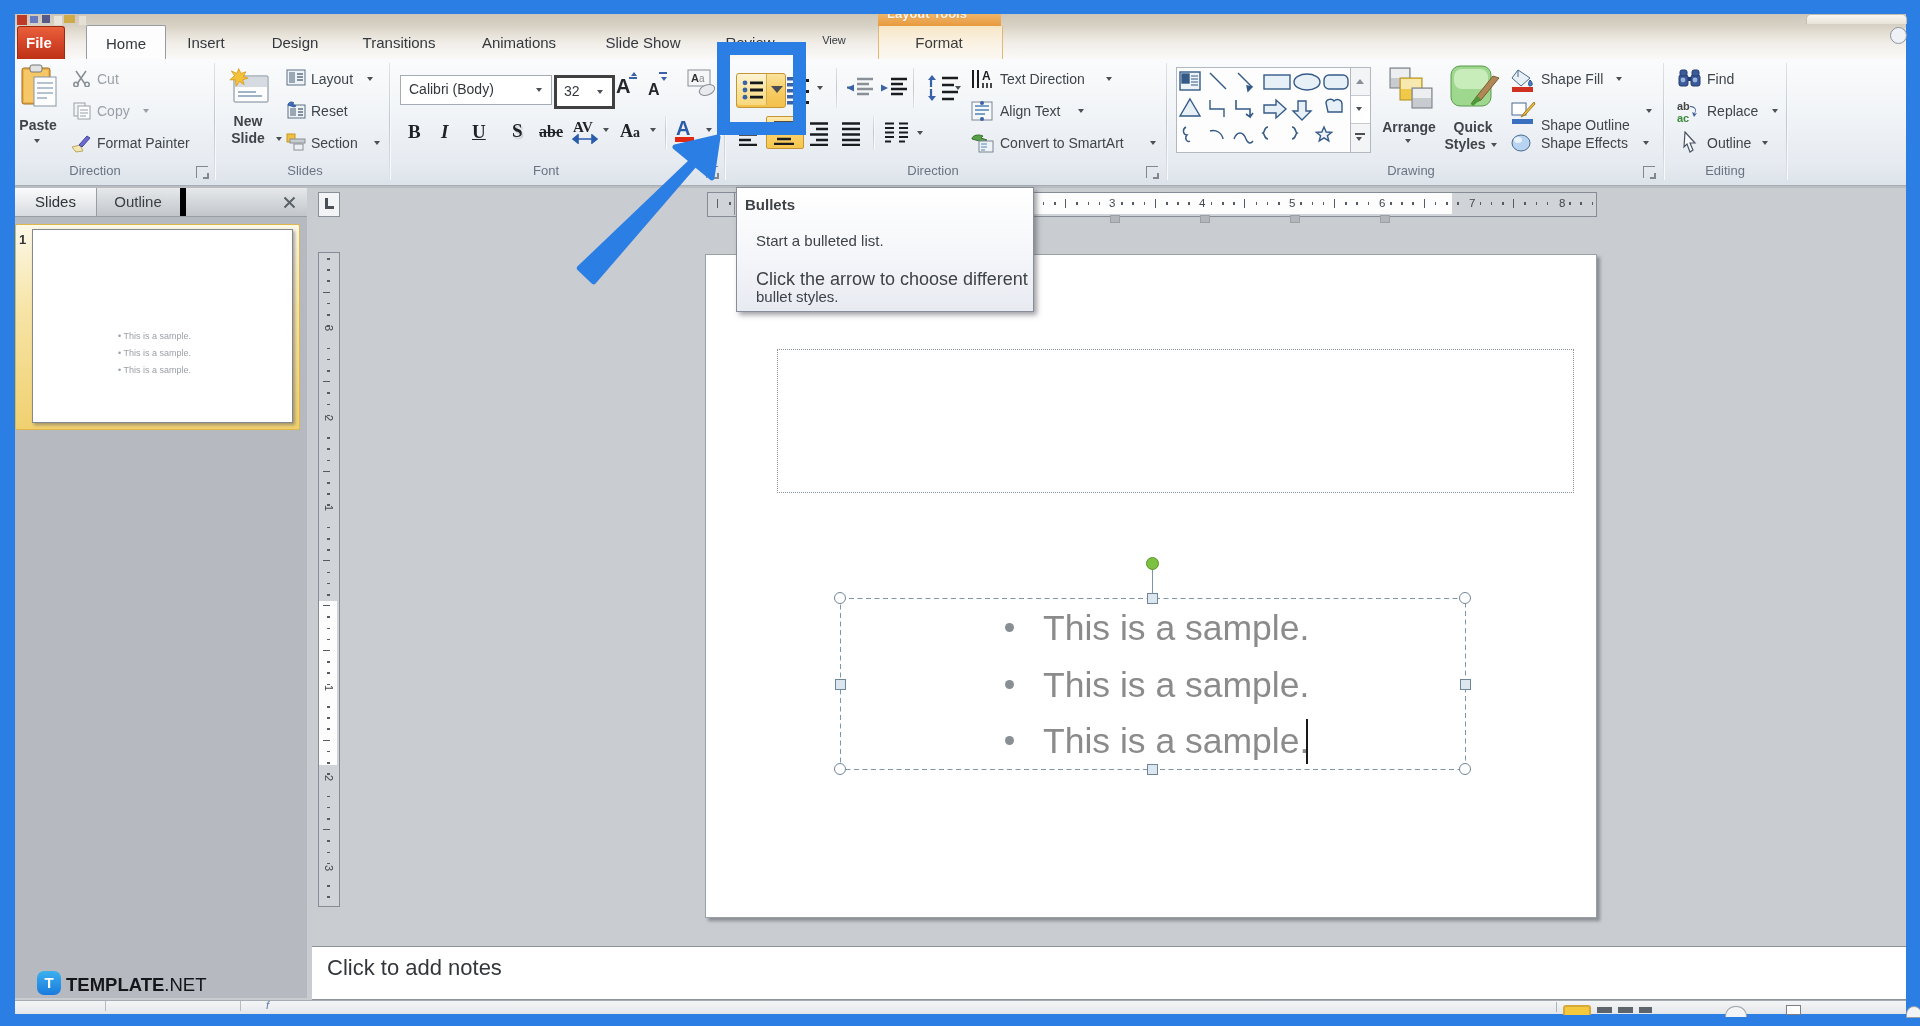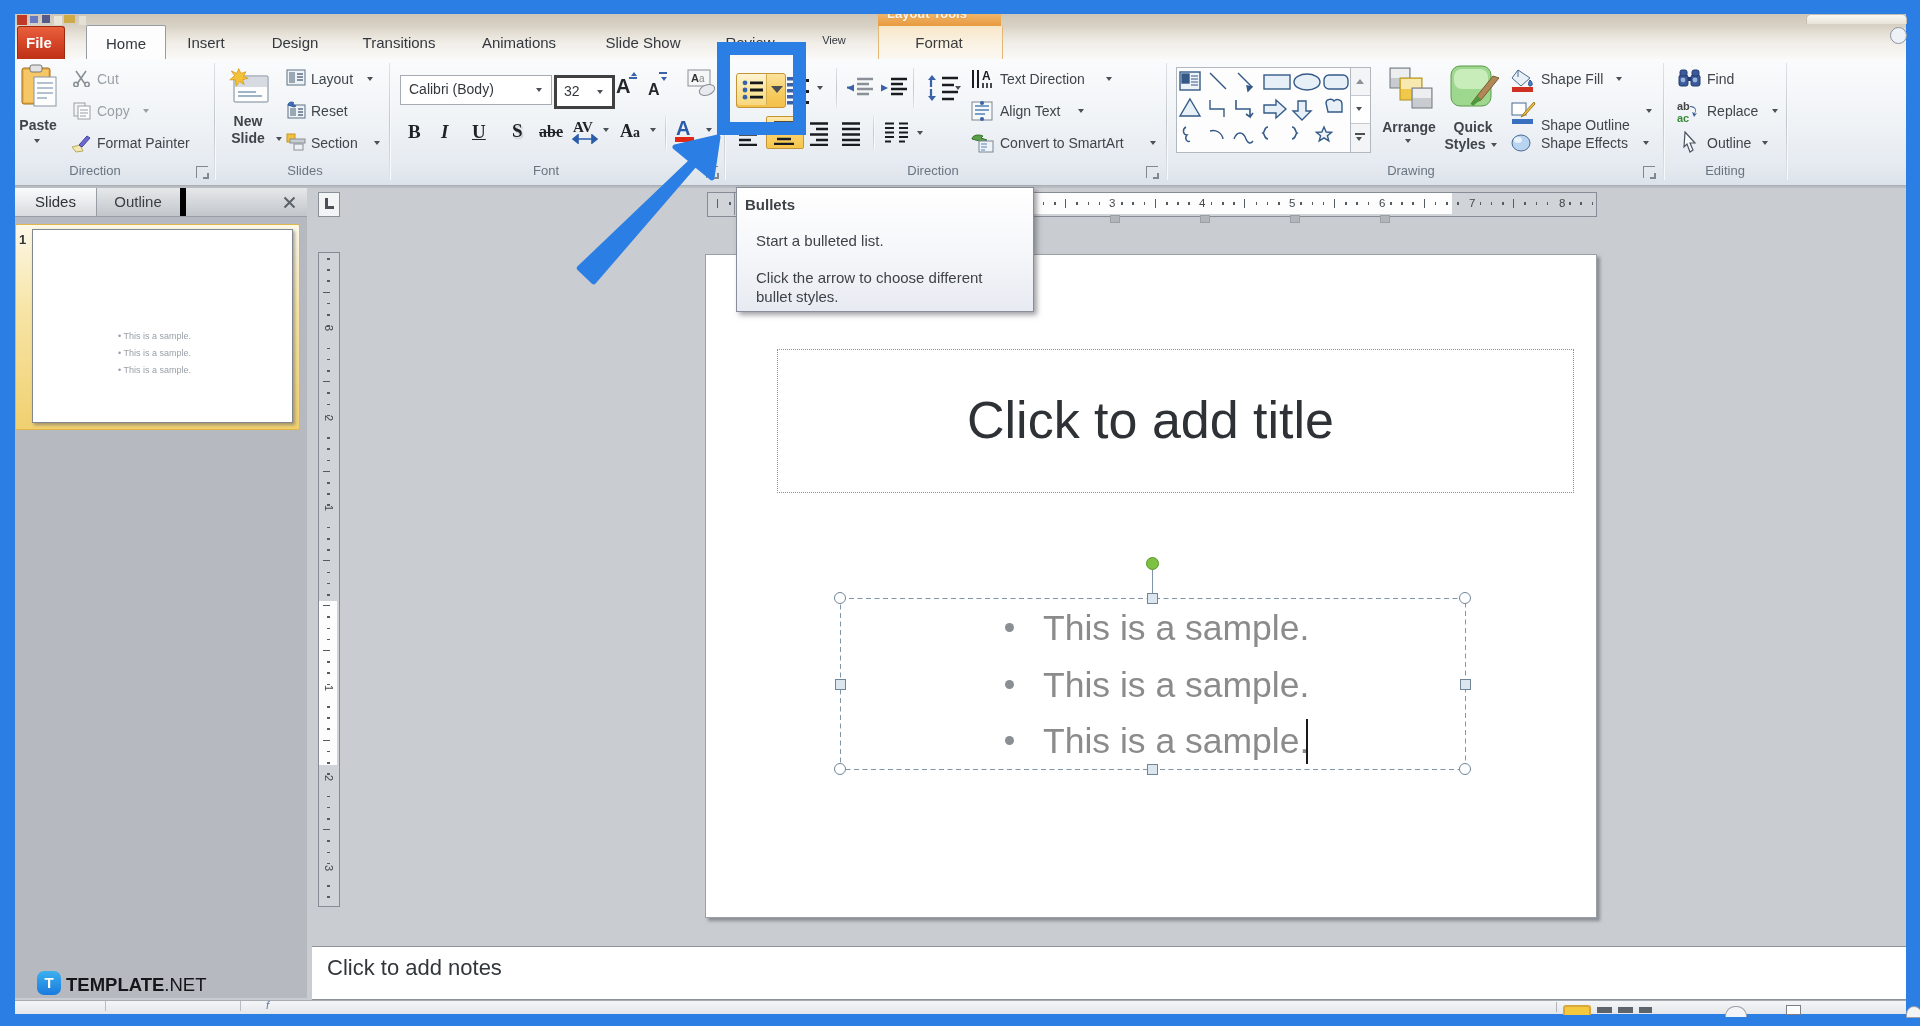--- a/index.html
+++ b/index.html
@@ -578,21 +578,20 @@
 <div class="tx" style="left:322px;top:322px;width:13px;text-align:center;font-size:11px;color:#42474c;transform:rotate(90deg)">3</div>
 <div class="tx" style="left:322px;top:412px;width:13px;text-align:center;font-size:11px;color:#42474c;transform:rotate(90deg)">2</div>
 <div class="tx" style="left:322px;top:502px;width:13px;text-align:center;font-size:11px;color:#42474c;transform:rotate(90deg)">1</div>
 <div class="tx" style="left:322px;top:682px;width:13px;text-align:center;font-size:11px;color:#42474c;transform:rotate(90deg)">1</div>
 <div class="tx" style="left:322px;top:772px;width:13px;text-align:center;font-size:11px;color:#42474c;transform:rotate(90deg)">2</div>
 <div class="tx" style="left:322px;top:862px;width:13px;text-align:center;font-size:11px;color:#42474c;transform:rotate(90deg)">3</div>
 
 <div class="a" style="left:705px;top:254px;width:890px;height:662px;background:#fff;border:1px solid #9aa0a6;box-shadow:3px 3px 3px rgba(96,100,106,.6)"></div>
 
 <div class="a" style="left:777px;top:349px;width:795px;height:142px;border:1px dotted #8a949e"></div>
-<div class="tx" style="left:753px;top:390px;width:795px;text-align:center;font-size:52px;color:#2e3236">Click to add title</div>
 
 <svg class="a" style="left:840px;top:598px" width="626" height="172" viewBox="0 0 626 172">
 <rect x="0.5" y="0.5" width="625" height="171" fill="none" stroke="#7f96aa" stroke-dasharray="5 3.5"></rect>
     </svg>
 <div class="a" style="left:1005px;top:623px;width:9px;height:9px;border-radius:50%;background:#8a8f93"></div>
 <div class="a" style="left:1005px;top:680px;width:9px;height:9px;border-radius:50%;background:#8a8f93"></div>
 <div class="a" style="left:1005px;top:736px;width:9px;height:9px;border-radius:50%;background:#8a8f93"></div>
 <div class="tx" style="left:1043px;top:608px;font-size:35.5px;color:#8b8b8b">This is a sample.</div>
 <div class="tx" style="left:1043px;top:665px;font-size:35.5px;color:#8b8b8b">This is a sample.</div>
 <div class="tx" style="left:1043px;top:721px;font-size:35.5px;color:#8b8b8b">This is a sample.</div>
@@ -626,21 +625,21 @@
 <div class="a" style="left:1906px;top:1006px;width:14px;height:10px;border-radius:10px 10px 0 0;background:#f2f4f6;border:1px solid #9aa0a6"></div>
 
 <div class="a" style="left:37px;top:971px;width:24px;height:24px;border-radius:7px;background:linear-gradient(180deg,#3bb0ee,#1a7ade)">
  <div class="tx" style="left:0;top:3px;width:24px;text-align:center;font-size:15px;font-weight:bold;color:#fff">T</div>
 </div>
 <div class="tx" style="left:66px;top:974px;font-size:18.5px;color:#141619"><b>TEMPLATE</b>.NET</div>
 
 <div class="a" style="left:736px;top:187px;width:296px;height:123px;background:linear-gradient(180deg,#ffffff,#f4f5f9 60%,#e8eaf2);border:1px solid #878e99;box-shadow:3px 3px 5px rgba(70,70,80,.5)">
  <div class="tx" style="left:8px;top:8px;font-size:15px;font-weight:bold;color:#3e4347">Bullets</div>
  <div class="tx" style="left:19px;top:44px;font-size:15px;color:#3e4347">Start a bulleted list.</div>
- <div class="tx" style="left:19px;top:81px;font-size:15px;color:#3e4347">Click the arrow to choose different</div>
+ <div class="tx" style="left:19px;top:81px;font-size:18px;color:#3e4347">Click the arrow to choose different</div>
  <div class="tx" style="left:19px;top:100px;font-size:15px;color:#3e4347">bullet styles.</div>
 </div>
 
 <div class="a" style="left:717px;top:42px;width:89px;height:93px;border:13px solid #2b7ee4;box-sizing:border-box"></div>
 
 <svg class="a" style="left:560px;top:120px" width="180" height="180" viewBox="0 0 180 180">
  <path d="M158 17 L152 58 L135.3 44.2 L33.7 161.9 L19.3 148.1 L131.7 40.8 L115 27 Z" fill="#2b7ee4" stroke="#2b7ee4" stroke-width="5" stroke-linejoin="round"></path>
 </svg>
 
 </div>

